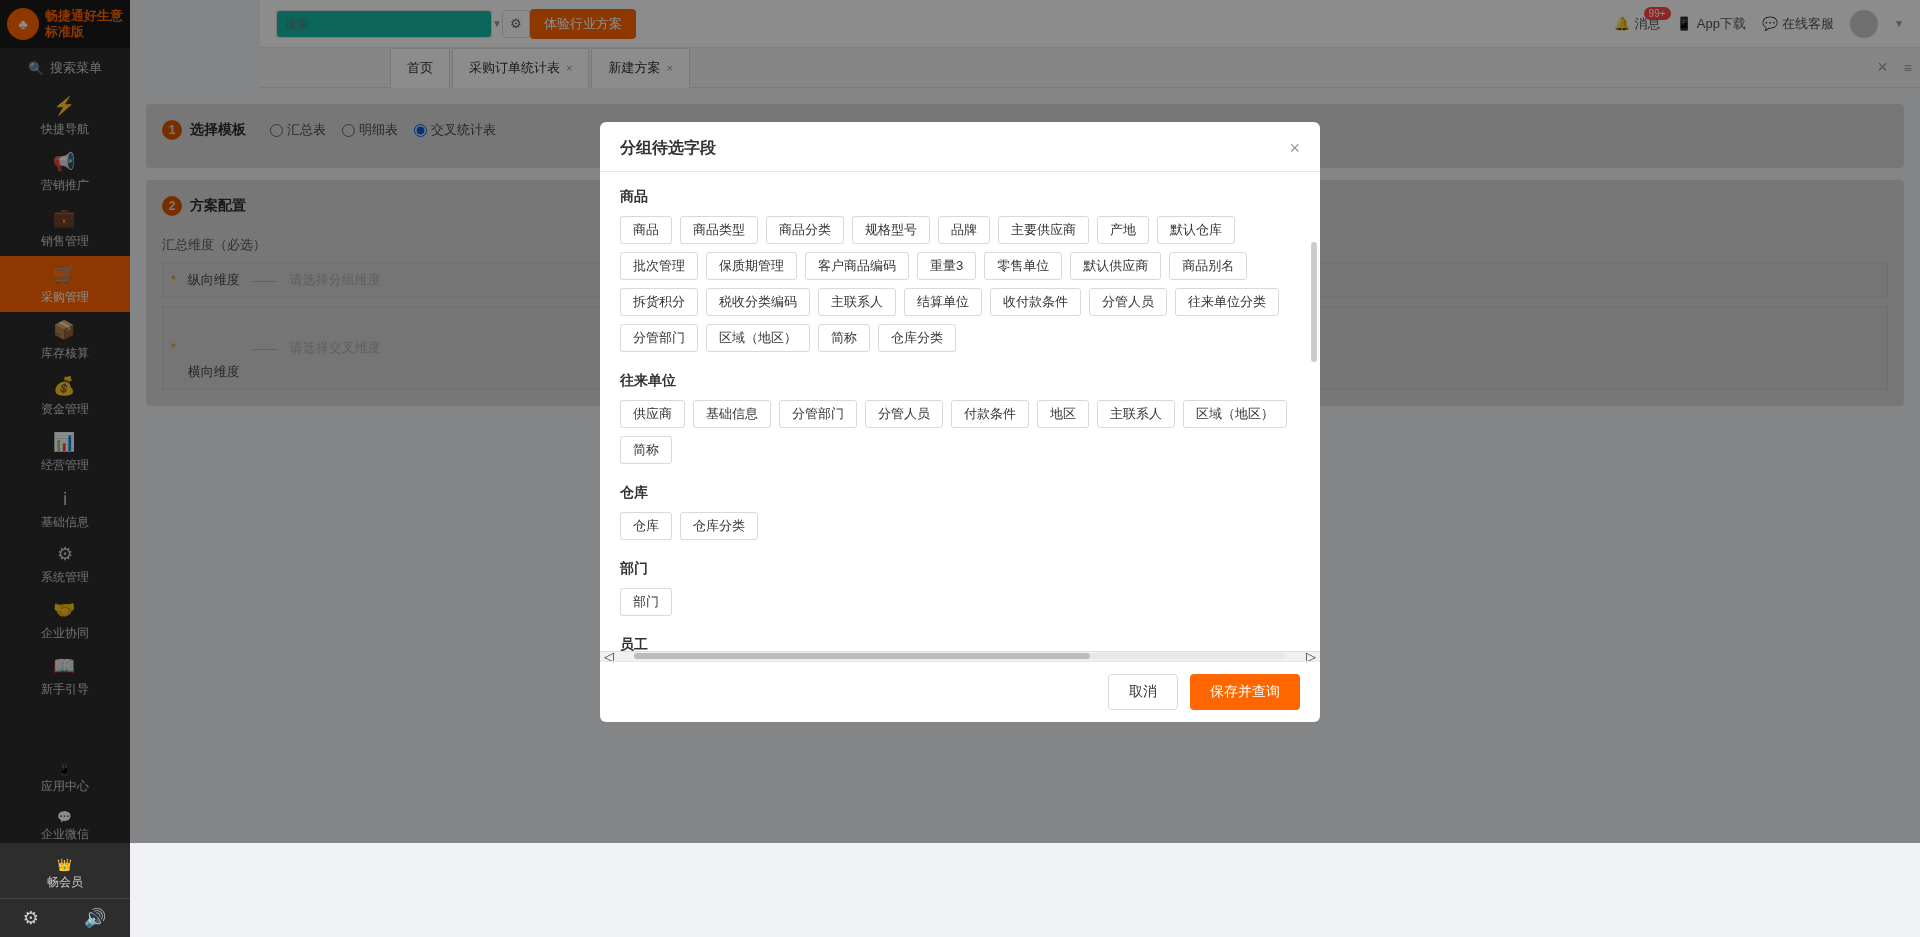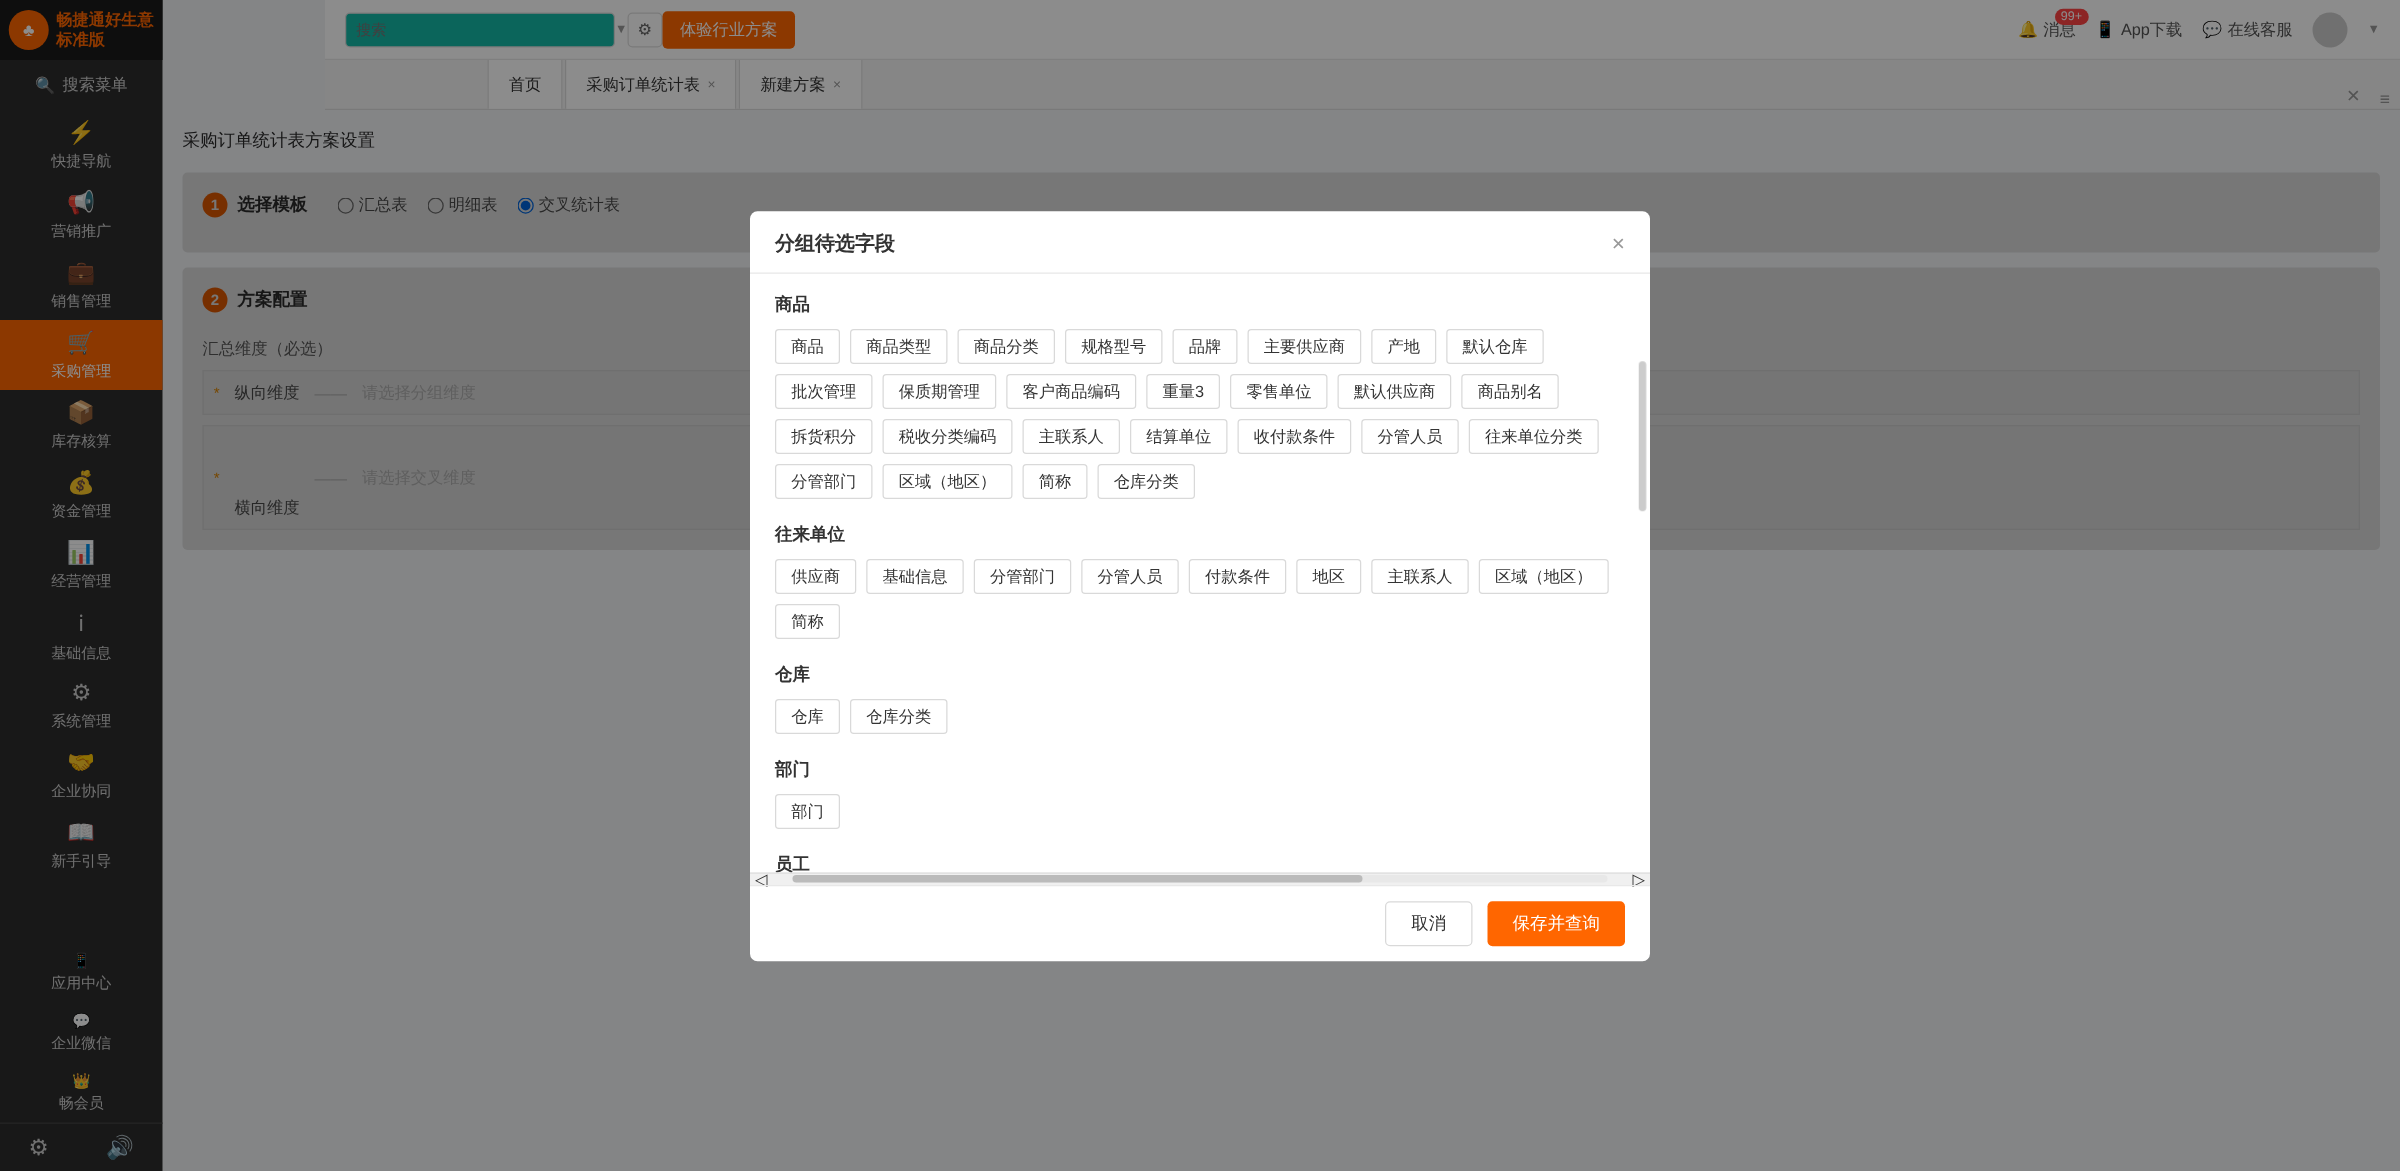--- a/index.html
+++ b/index.html
@@ -35,21 +35,21 @@
     .sidebar-item-icon { font-size: 18px; }
     .sidebar-bottom { margin-top: auto; }
     .sidebar-bottom-item { height: 48px; display: flex; flex-direction: column; align-items: center; justify-content: center; color: #ccc; font-size: 12px; cursor: pointer; gap: 2px; }
     .page-title { font-size: 14px; color: #333; margin-bottom: 16px; }
     .section { background: #fff; border-radius: 4px; padding: 16px; margin-bottom: 12px; }
     .section-header { display: flex; align-items: center; gap: 8px; margin-bottom: 12px; }
     .step-badge { width: 20px; height: 20px; background: #ff6600; color: white; border-radius: 50%; display: flex; align-items: center; justify-content: center; font-size: 12px; font-weight: bold; }
     .step-label { font-size: 14px; font-weight: bold; color: #333; }
 
     
-    .modal-overlay { position: fixed; top: 0; left: 0; width: 1920px; height: 937px; background: rgba(0,0,0,0.45); z-index: 1000; display: flex; align-items: center; justify-content: center; }
+    .modal-overlay { position: fixed; top: 0; left: 0; width: 1920px; height: 843px; background: rgba(0,0,0,0.45); z-index: 1000; display: flex; align-items: center; justify-content: center; }
     .modal { background: #fff; border-radius: 6px; width: 720px; max-height: 600px; display: flex; flex-direction: column; position: relative; }
     .modal-header { padding: 16px 20px 12px; border-bottom: 1px solid #e8e8e8; display: flex; align-items: center; justify-content: space-between; }
     .modal-title { font-size: 16px; font-weight: bold; color: #333; }
     .modal-close { cursor: pointer; color: #999; font-size: 18px; }
     .modal-body { overflow-y: auto; padding: 16px 20px; flex: 1; }
     .modal-footer { padding: 12px 20px; border-top: 1px solid #e8e8e8; display: flex; justify-content: flex-end; gap: 12px; }
 
     
     .field-group { margin-bottom: 20px; }
     .field-group-title { font-size: 14px; font-weight: bold; color: #333; margin-bottom: 10px; }
@@ -173,39 +173,38 @@
       </div>
       <div class="top-right-item">
         <span>💬</span>
         <span>在线客服</span>
       </div>
       <div class="avatar"></div>
       <span style="color:#999;font-size:10px;">▼</span>
     </div>
   </div>
 
-  <div class="tab-bar" style="margin-left:130px;align-items:flex-end;">
+  <div class="tab-bar" style="margin-left:130px;">
     <div class="tab">
       <span>首页</span>
     </div>
     <div class="tab">
       <span>采购订单统计表</span>
       <span class="tab-close">×</span>
     </div>
     <div class="tab active">
       <span>新建方案</span>
       <span class="tab-close">×</span>
     </div>
     <span class="close-all">×</span>
     <span style="color:#999;font-size:14px;margin-right:8px;">≡</span>
   </div>
 </div>
 
 <div style="margin-left:130px; margin-top:88px; padding:16px; filter:brightness(0.85);">
-  <div class="page-title">采购订单统计表方案设置</div>
 
   <div class="section">
     <div class="section-header">
       <div class="step-badge">1</div>
       <span class="step-label">选择模板</span>
       <div class="radio-group" style="margin-left:16px;">
         <label class="radio-item">
           <input type="radio" name="template" style=""> 
             <span>汇总表</span>
         </label>

